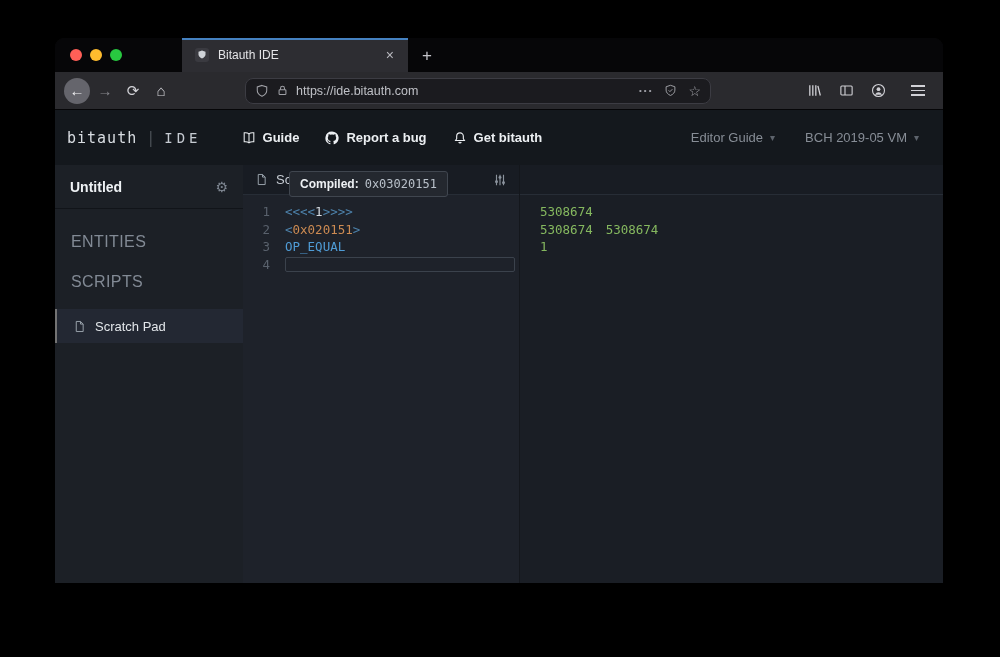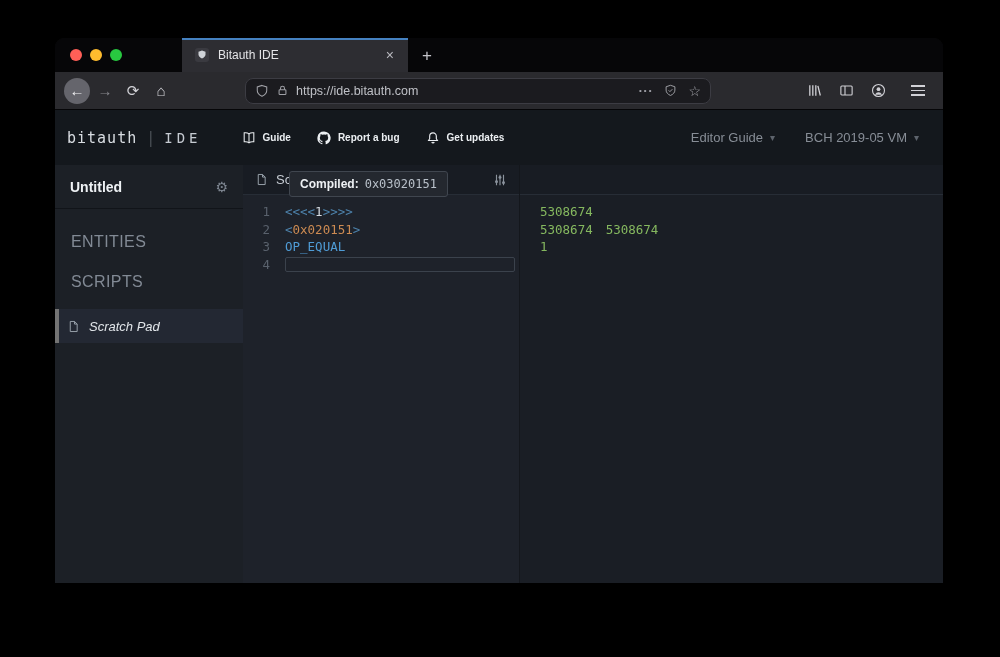--- a/index.html
+++ b/index.html
@@ -44,38 +44,38 @@
 
   
   .app { position:absolute; top:72px; left:0; right:0; bottom:0; background:#e5e5e5;
          display:flex; flex-direction:column; }
   .app-header { height:55px; background:#14181d; display:flex; align-items:center; padding:0 12px; flex:0 0 55px; }
   .logo { display:flex; align-items:center; font-family:"DejaVu Sans Mono",monospace; }
   .logo-primary { color:#d9dde2; font-size:15px; letter-spacing:1px; }
   .logo-sep { color:#4a4f56; margin:0 9px; font-size:15px; }
   .logo-secondary { color:#c6cbd2; font-size:14px; letter-spacing:4px; }
   .app-nav { display:flex; align-items:center; gap:26px; margin-left:40px; }
-  .nav-btn { display:flex; align-items:center; gap:7px; color:#eceff2; font-size:10px; font-weight:bold; }
+  .nav-btn { display:flex; align-items:center; gap:7px; color:#eceff2; font-size:13px; font-weight:bold; }
   .nav-ico { display:flex; align-items:center; color:#eceff2; }
   .hdr-right { margin-left:auto; display:flex; align-items:center; gap:30px; padding-right:12px; }
   .hdr-select { display:flex; align-items:center; gap:7px; color:#878d96; font-size:13px; }
   .caret { color:#5d636c; font-size:10px; }
 
   .app-body { flex:1; display:flex; min-height:0; position:relative; }
 
   
   .sidebar { width:188px; background:#1c2026; flex:0 0 188px; display:flex; flex-direction:column; }
   .project-row { height:44px; flex:0 0 44px; display:flex; align-items:center; padding:0 15px;
                  border-bottom:1px solid #111419; }
   .project-title { color:#eef1f4; font-size:14px; font-weight:bold; }
   .gear { margin-left:auto; color:#7d8590; font-size:14px; line-height:1; }
   .section-label { margin:24px 0 0 16px; color:#828a95; font-size:16px; letter-spacing:.4px; }
   .section-label + .section-label { margin-top:22px; }
-  .script-item { margin-top:18px; height:34px; display:flex; align-items:center; gap:9px; padding:0 8px;
-                 background:#232833; border-left:4px solid #737373; color:#e2e6ea; font-size:13px;font-style:italic; }
+  .script-item { margin-top:18px; height:34px; display:flex; align-items:center; gap:9px; padding:0 16px;
+                 background:#232833; border-left:2px solid #737373; color:#e2e6ea; font-size:13px; }
   .doc-ico { display:flex; align-items:center; color:#99a2ac; }
 
   
   .editor-col { width:277px; flex:0 0 277px; background:#1e222a; border-right:1px solid #14171c;
                 display:flex; flex-direction:column; }
   .panel-header { height:30px; flex:0 0 30px; background:#181c23; border-bottom:1px solid #272d36;
                   display:flex; align-items:center; padding:0 12px; gap:8px; }
   .panel-title { color:#c6ccd3; font-size:13px;text-align:right; }
   .tune { margin-left:auto; color:#8b939d; display:flex; align-items:center; }
   .code { padding-top:8px; font-family:"DejaVu Sans Mono",monospace; font-size:12.5px; line-height:17.5px; }
@@ -213,21 +213,21 @@
             </span>
             <span>Report a bug</span>
           </span>
           <span class="nav-btn">
             <span class="nav-ico">
               <svg viewBox="0 0 16 16" width="14" height="14" fill="none" stroke="currentColor" stroke-width="1.3">
                 <path d="M8 2.2a3.8 3.8 0 00-3.8 3.8v2.8L3 10.8h10l-1.2-2V6A3.8 3.8 0 008 2.2z"></path>
                 <path d="M6.6 12.6a1.5 1.5 0 002.8 0"></path>
               </svg>
             </span>
-            <span>Get updates</span>
+            <span>Get bitauth</span>
           </span>
         </div>
       <div class="hdr-right">
         <span class="hdr-select">
           <span>Editor Guide</span>
           <span class="caret">▾</span>
         </span>
         <span class="hdr-select">
           <span>BCH 2019-05 VM</span>
           <span class="caret">▾</span>

